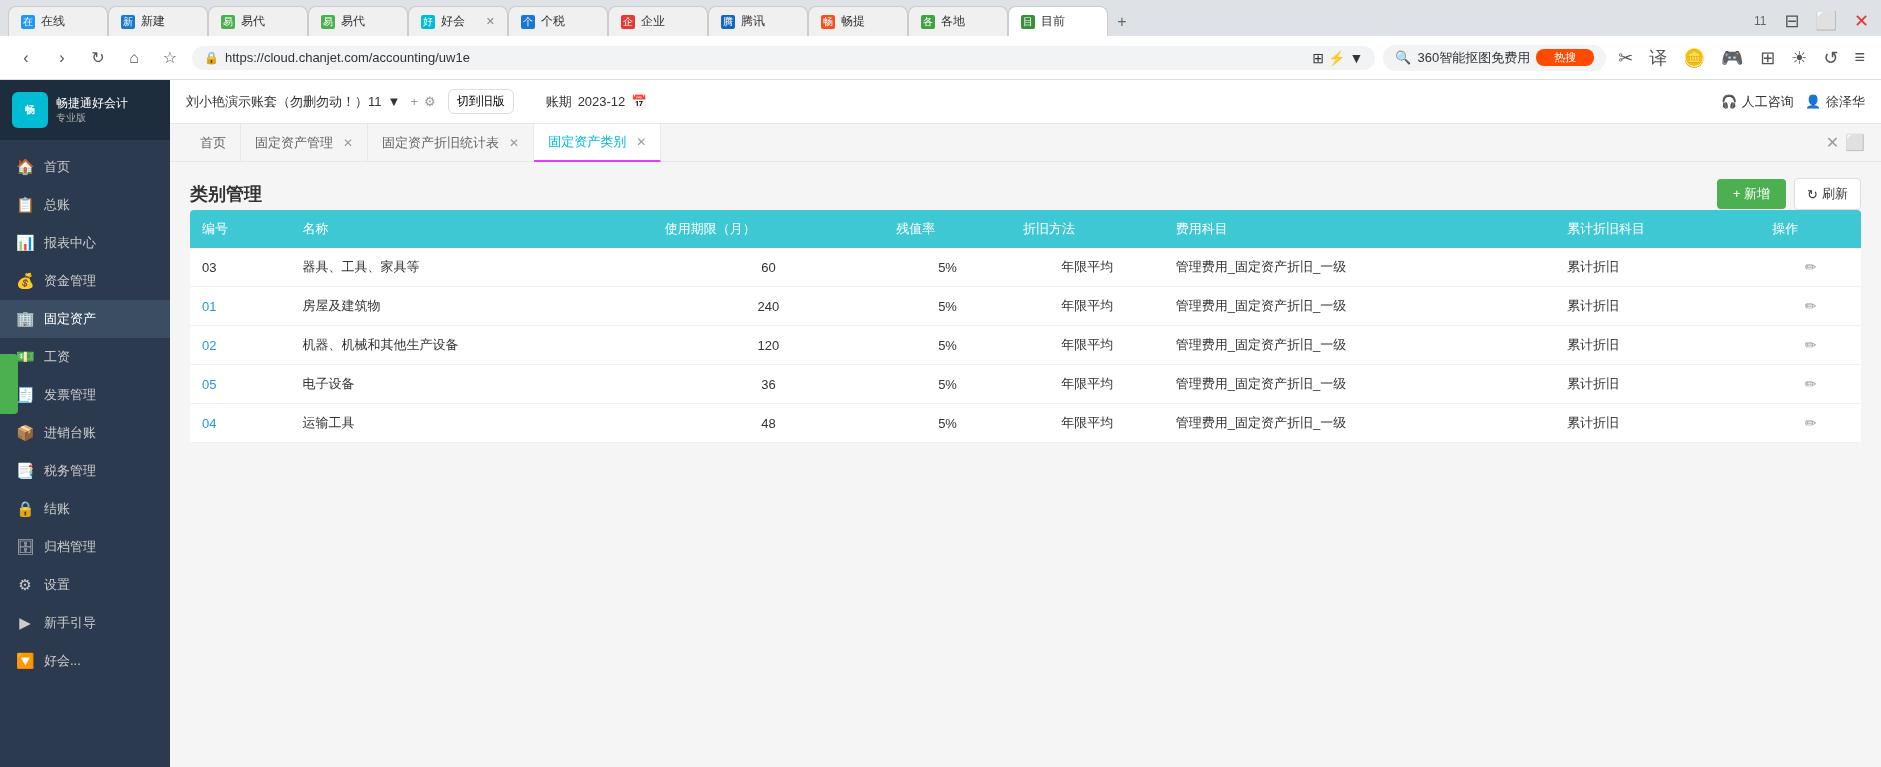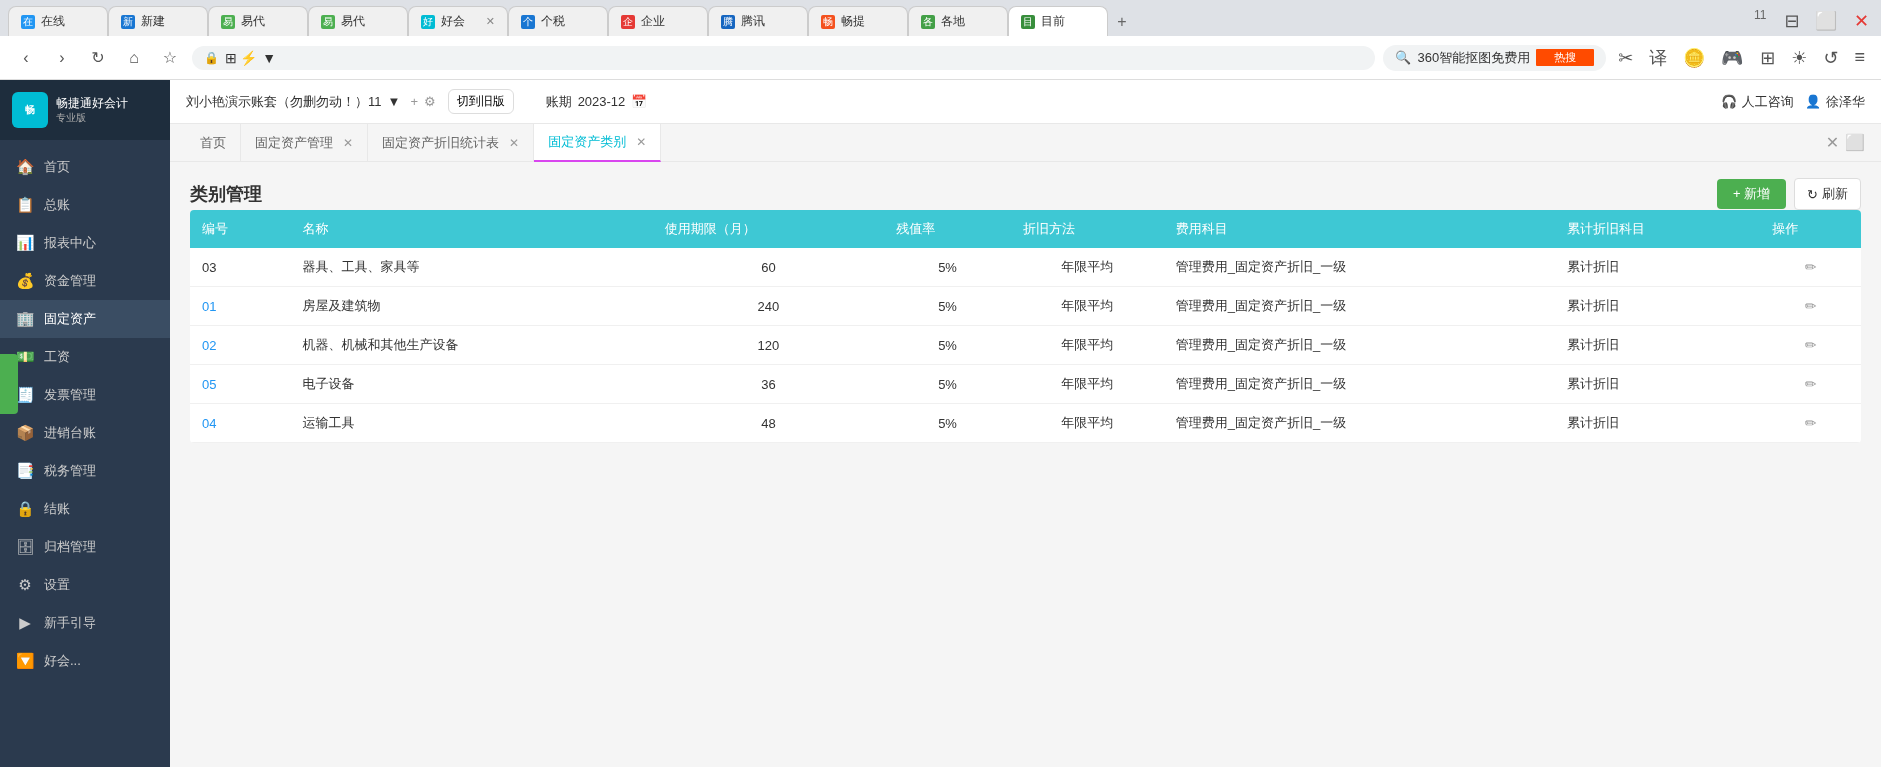--- a/index.html
+++ b/index.html
@@ -6,32 +6,32 @@
     body { font-family: "Microsoft YaHei", "PingFang SC", sans-serif; font-size: 13px; background: #f5f5f5; color: #333; overflow: hidden; }
 
     
     .browser-chrome { background: #dee1e6; width: 100%; }
     .browser-tabs { display: flex; align-items: flex-end; height: 36px; background: #dee1e6; padding: 0 8px; gap: 0; }
     .browser-tab { display: flex; align-items: center; height: 30px; padding: 0 12px; background: #f0f0f0; border-radius: 8px 8px 0 0; font-size: 12px; color: #333; gap: 6px; min-width: 100px; max-width: 160px; cursor: pointer; border: 1px solid #ccc; border-bottom: none; position: relative; }
     .browser-tab.active { background: #fff; z-index: 2; }
     .browser-tab .tab-close { margin-left: auto; color: #888; font-size: 11px; cursor: pointer; }
     .browser-tab .tab-icon { width: 14px; height: 14px; border-radius: 2px; flex-shrink: 0; }
     .browser-tab-new { display: flex; align-items: center; justify-content: center; width: 28px; height: 28px; cursor: pointer; color: #666; font-size: 16px; }
-    .browser-tab-actions { display: flex; margin-left: auto; gap: 8px; }
+    .browser-tab-actions { display: flex; align-items: center; margin-left: auto; gap: 8px; }
     .browser-tab-action { display: flex; align-items: center; font-size: 18px; color: #555; cursor: pointer; padding: 4px; }
 
     .browser-toolbar { display: flex; align-items: center; height: 44px; background: #fff; padding: 0 12px; gap: 8px; border-bottom: 1px solid #ddd; }
     .browser-nav-btn { width: 28px; height: 28px; display: flex; align-items: center; justify-content: center; cursor: pointer; color: #555; font-size: 16px; border-radius: 50%; }
     .browser-address-bar { flex: 1; display: flex; align-items: center; background: #f1f3f4; border-radius: 20px; padding: 4px 12px; gap: 6px; }
     .browser-address-bar .lock-icon { color: #188038; font-size: 12px; }
     .browser-address-text { font-size: 13px; color: #333; flex: 1; }
     .browser-address-actions { display: flex; gap: 4px; }
     .browser-search-area { display: flex; align-items: center; gap: 6px; background: #f1f3f4; border-radius: 20px; padding: 4px 12px; }
     .browser-search-text { font-size: 13px; color: #333; }
-    .browser-hot-badge { background: #ff4b00; color: #fff; font-size: 11px; padding: 1px 18px; border-radius: 1px; }
+    .browser-hot-badge { background: #ff4b00; color: #fff; font-size: 11px; padding: 1px 18px; border-radius: 8px; }
     .browser-right-tools { display: flex; align-items: center; gap: 8px; }
     .browser-tool { font-size: 18px; color: #555; cursor: pointer; padding: 4px; }
 
     
     .sidebar { width: 170px; background: #2b3a4e; color: #ccc; display: flex; flex-direction: column; flex-shrink: 0; }
     .sidebar-logo { display: flex; align-items: center; padding: 12px 12px; background: #1e2d3d; gap: 8px; }
     .sidebar-logo-icon { width: 36px; height: 36px; background: #00bcd4; border-radius: 6px; display: flex; align-items: center; justify-content: center; color: #fff; font-size: 12px; font-weight: bold; }
     .sidebar-logo-text { font-size: 12px; color: #fff; line-height: 1.4; }
     .sidebar-logo-sub { font-size: 10px; color: #aaa; }
     .sidebar-nav { flex: 1; overflow-y: auto; padding: 8px 0; }
@@ -137,20 +137,21 @@
     </div>
   </div>
   <div class="browser-toolbar">
     <div class="browser-nav-btn">‹</div>
     <div class="browser-nav-btn">›</div>
     <div class="browser-nav-btn">↻</div>
     <div class="browser-nav-btn">⌂</div>
     <div class="browser-nav-btn">☆</div>
     <div class="browser-address-bar" style="flex:1;">
       <span class="lock-icon">🔒</span>
+      <span class="browser-address-text">https://cloud.chanjet.com/accounting/uw1e</span>
       <div class="browser-address-actions">
         <span style="font-size:14px;">⊞</span>
         <span style="font-size:14px;">⚡</span>
         <span style="font-size:14px;">▼</span>
       </div>
     </div>
     <div class="browser-search-area" style="min-width:200px;">
       <span>🔍</span>
       <span class="browser-search-text">360智能抠图免费用</span>
       <span class="browser-hot-badge">热搜</span>

